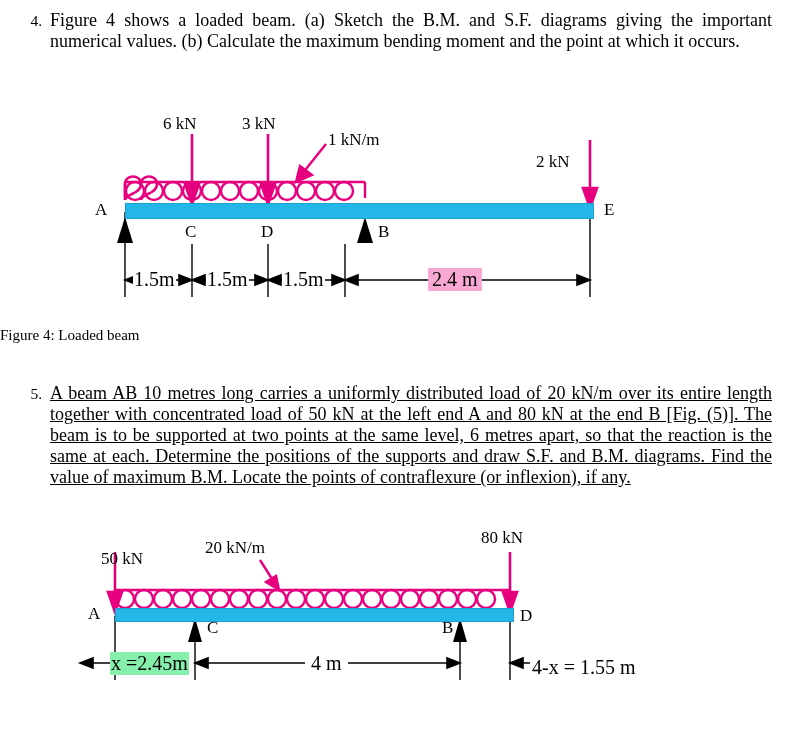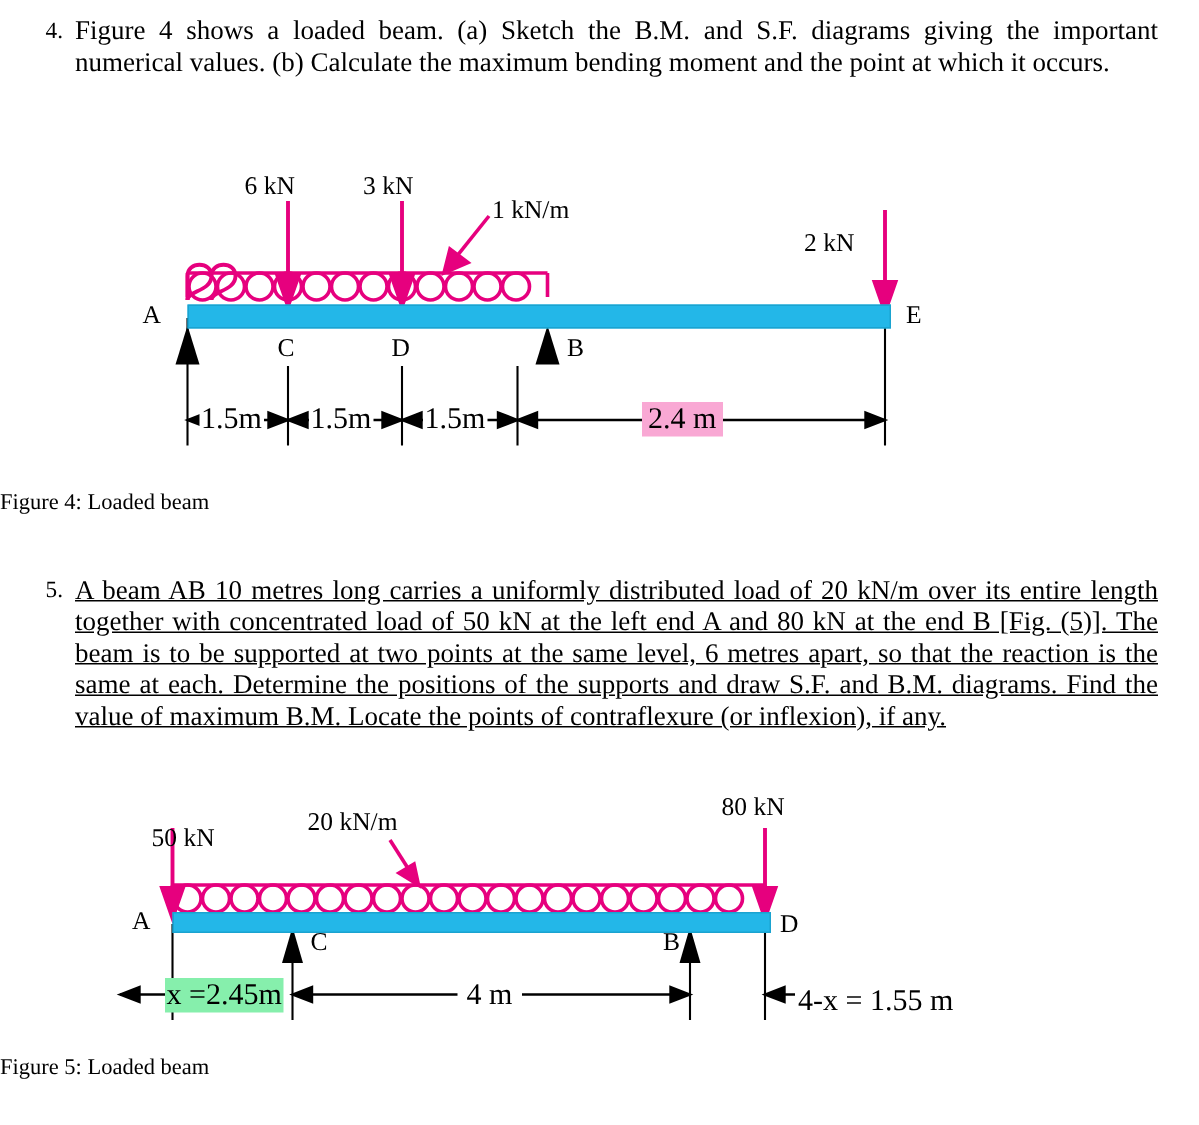--- a/index.html
+++ b/index.html
@@ -272,15 +272,14 @@
     <div class="fig-label" style="left:28px; top:64px;">A</div>
     <div class="fig-label" style="left:147px; top:78px;">C</div>
     <div class="fig-label" style="left:382px; top:78px;">B</div>
     <div class="fig-label" style="left:460px; top:66px;">D</div>
 
     <div class="fig-label small" style="left:50px; top:112px; background:#86efac; padding:0 1px;">x =2.45m</div>
     <div class="fig-label small" style="left:245px; top:112px; background:#ffffff; padding:0 6px;">4 m</div>
     <div class="fig-label small" style="left:470px; top:116px; background:#ffffff; padding:0 2px;">4-x = 1.55 m</div>
   </div>
 
-  <div class="fig-caption" id="fig5-caption">Figure 5:  Loaded beam</div>
 
 </div>
 
 </body></html>

